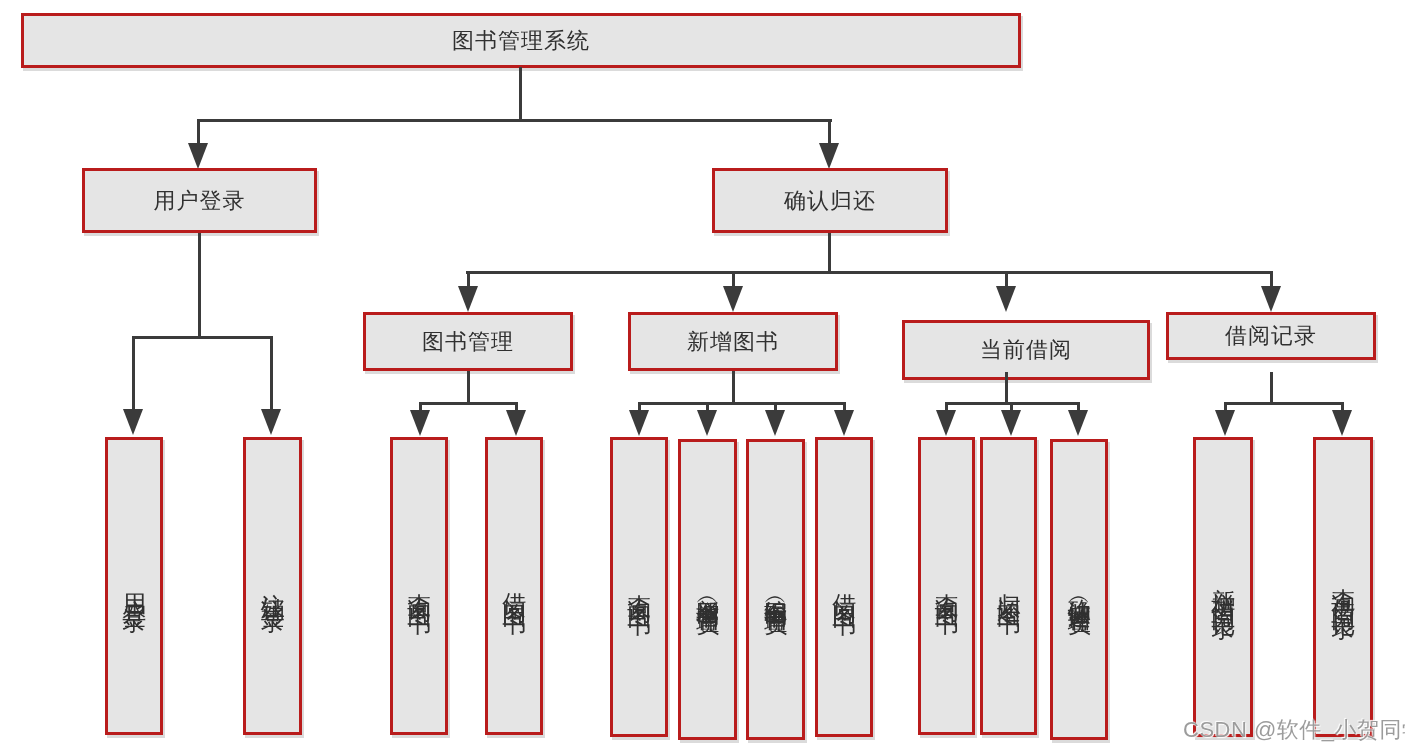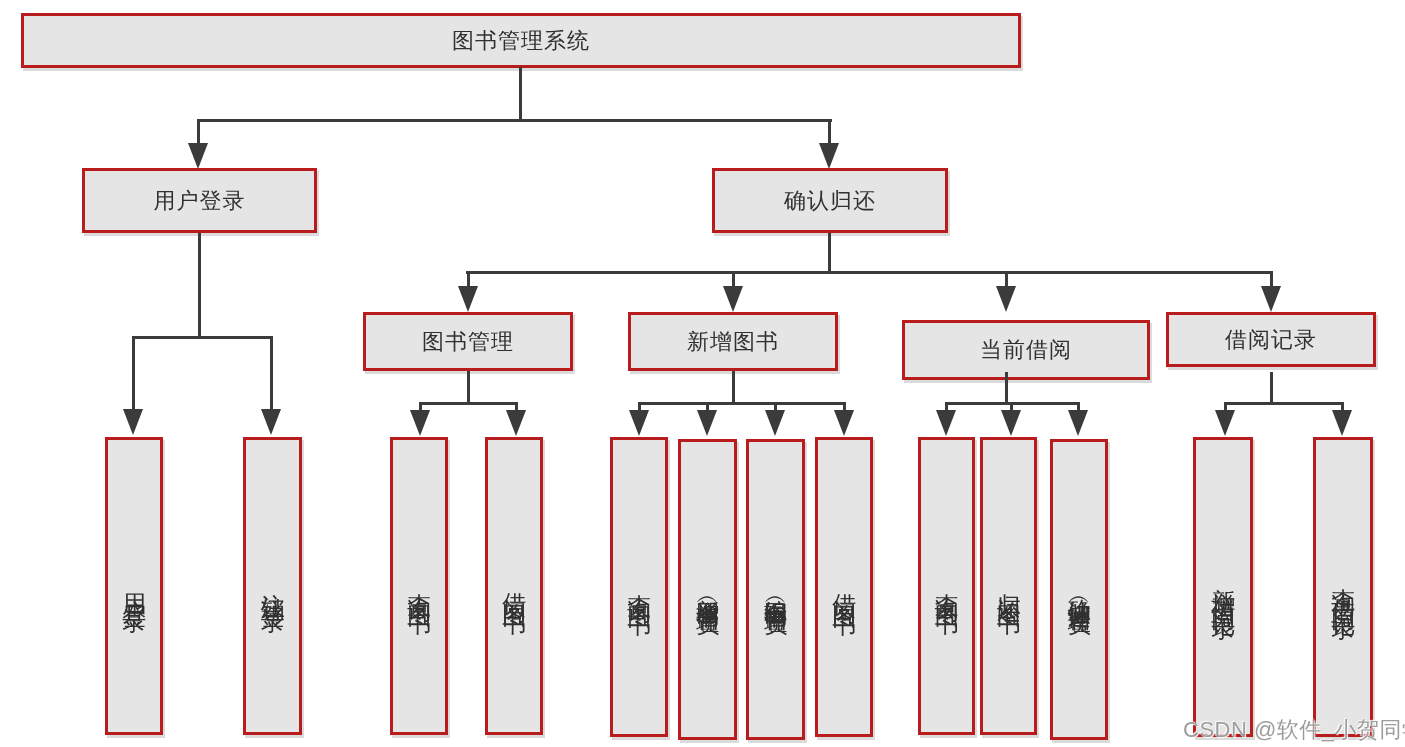--- a/index.html
+++ b/index.html
@@ -66,21 +66,21 @@
   <div class="lv" style="left:732px;top:271px;height:18px"></div>
   <div class="ah" style="left:723px;top:286px"></div>
   <div class="lv" style="left:1005px;top:271px;height:18px"></div>
   <div class="ah" style="left:996px;top:286px"></div>
   <div class="lv" style="left:1270px;top:271px;height:18px"></div>
   <div class="ah" style="left:1261px;top:286px"></div>
 
   <div class="box hbox" style="left:363px;top:312px;width:210px;height:59px">图书管理</div>
   <div class="box hbox" style="left:628px;top:312px;width:210px;height:59px">新增图书</div>
   <div class="box hbox" style="left:902px;top:320px;width:248px;height:60px">当前借阅</div>
-  <div class="box hbox" style="left:1166px;top:312px;width:210px;height:55px">借阅记录</div>
+  <div class="box hbox" style="left:1166px;top:312px;width:210px;height:48px">借阅记录</div>
 
   <div class="lv" style="left:467px;top:371px;height:33px"></div>
   <div class="lh" style="left:419px;top:402px;width:99px"></div>
   <div class="lv" style="left:419px;top:402px;height:10px"></div>
   <div class="ah" style="left:410px;top:410px"></div>
   <div class="lv" style="left:515px;top:402px;height:10px"></div>
   <div class="ah" style="left:506px;top:410px"></div>
 
   <div class="lv" style="left:732px;top:371px;height:33px"></div>
   <div class="lh" style="left:638px;top:402px;width:208px"></div>

